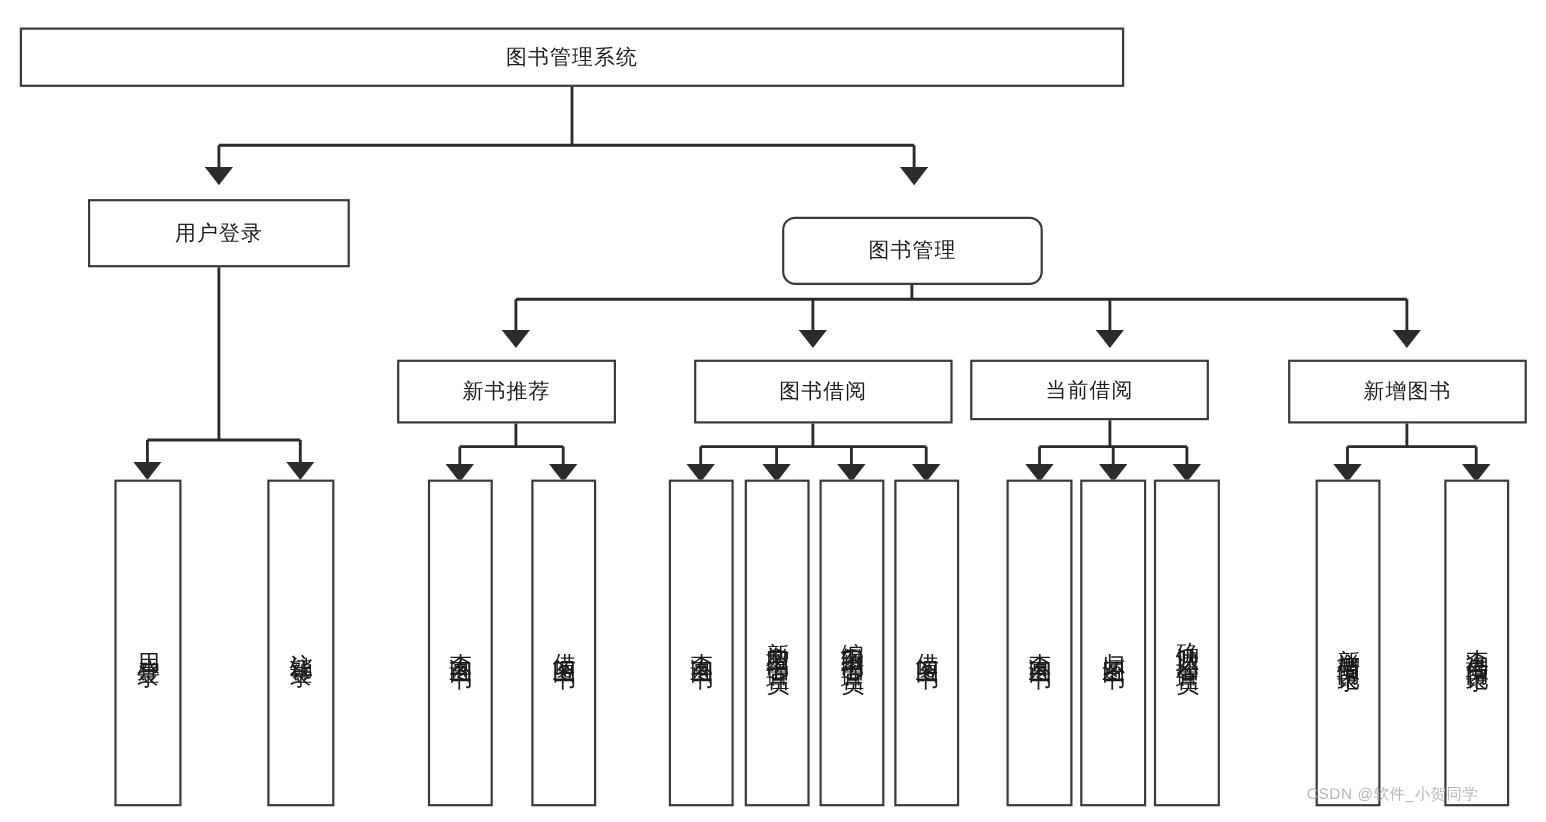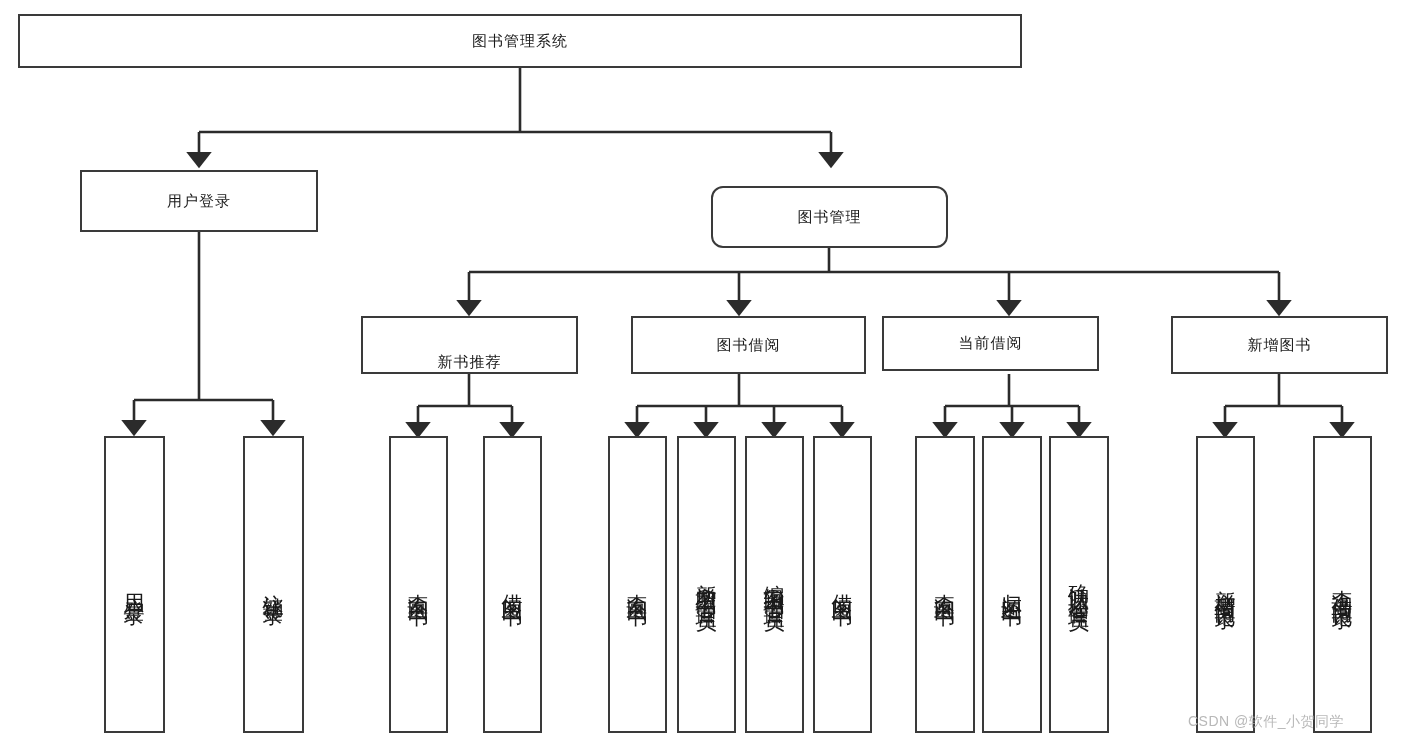--- a/index.html
+++ b/index.html
@@ -29,22 +29,23 @@
     position: absolute;
     box-sizing: border-box;
     border: 2px solid #3a3a3a;
     background: #ffffff;
     display: flex;
     align-items: center;
     justify-content: center;
     color: #1a1a1a;
   }
   .node.h {
-    font-size: 15px;
+    font-size: 19px;
     letter-spacing: 1px;
+    margin-top: 11px;
   }
   .node.v {
     font-size: 21px;
   }
   .node.v .vtext {
     writing-mode: vertical-rl;
     text-orientation: upright;
     letter-spacing: 4px;
     line-height: 1;
     white-space: nowrap;
@@ -119,21 +120,21 @@
   </div>
 
   <div class="node h" style="left:80px; top:170px; width:238px; height:62px;">
     <span>用户登录</span>
   </div>
 
   <div class="node h" style="left:711px; top:186px; width:237px; height:62px;border-radius:12px;">
     <span>图书管理</span>
   </div>
 
-  <div class="node h" style="left:361px; top:316px; width:217px; height:58px;align-items:flex-end;">
+  <div class="node h" style="left:361px; top:316px; width:199px; height:58px;">
     <span>新书推荐</span>
   </div>
 
   <div class="node h" style="left:631px; top:316px; width:235px; height:58px;">
     <span>图书借阅</span>
   </div>
 
   <div class="node h" style="left:882px; top:316px; width:217px; height:55px;">
     <span>当前借阅</span>
   </div>

